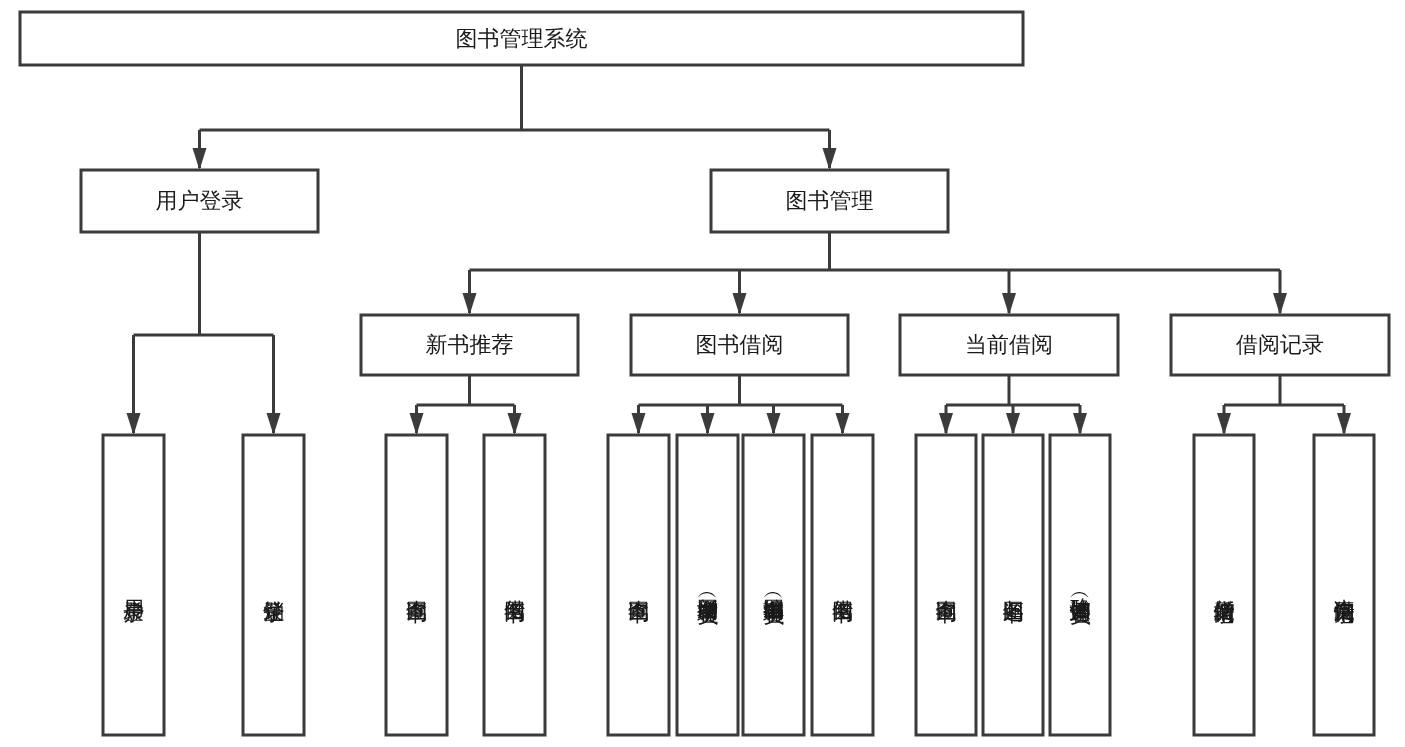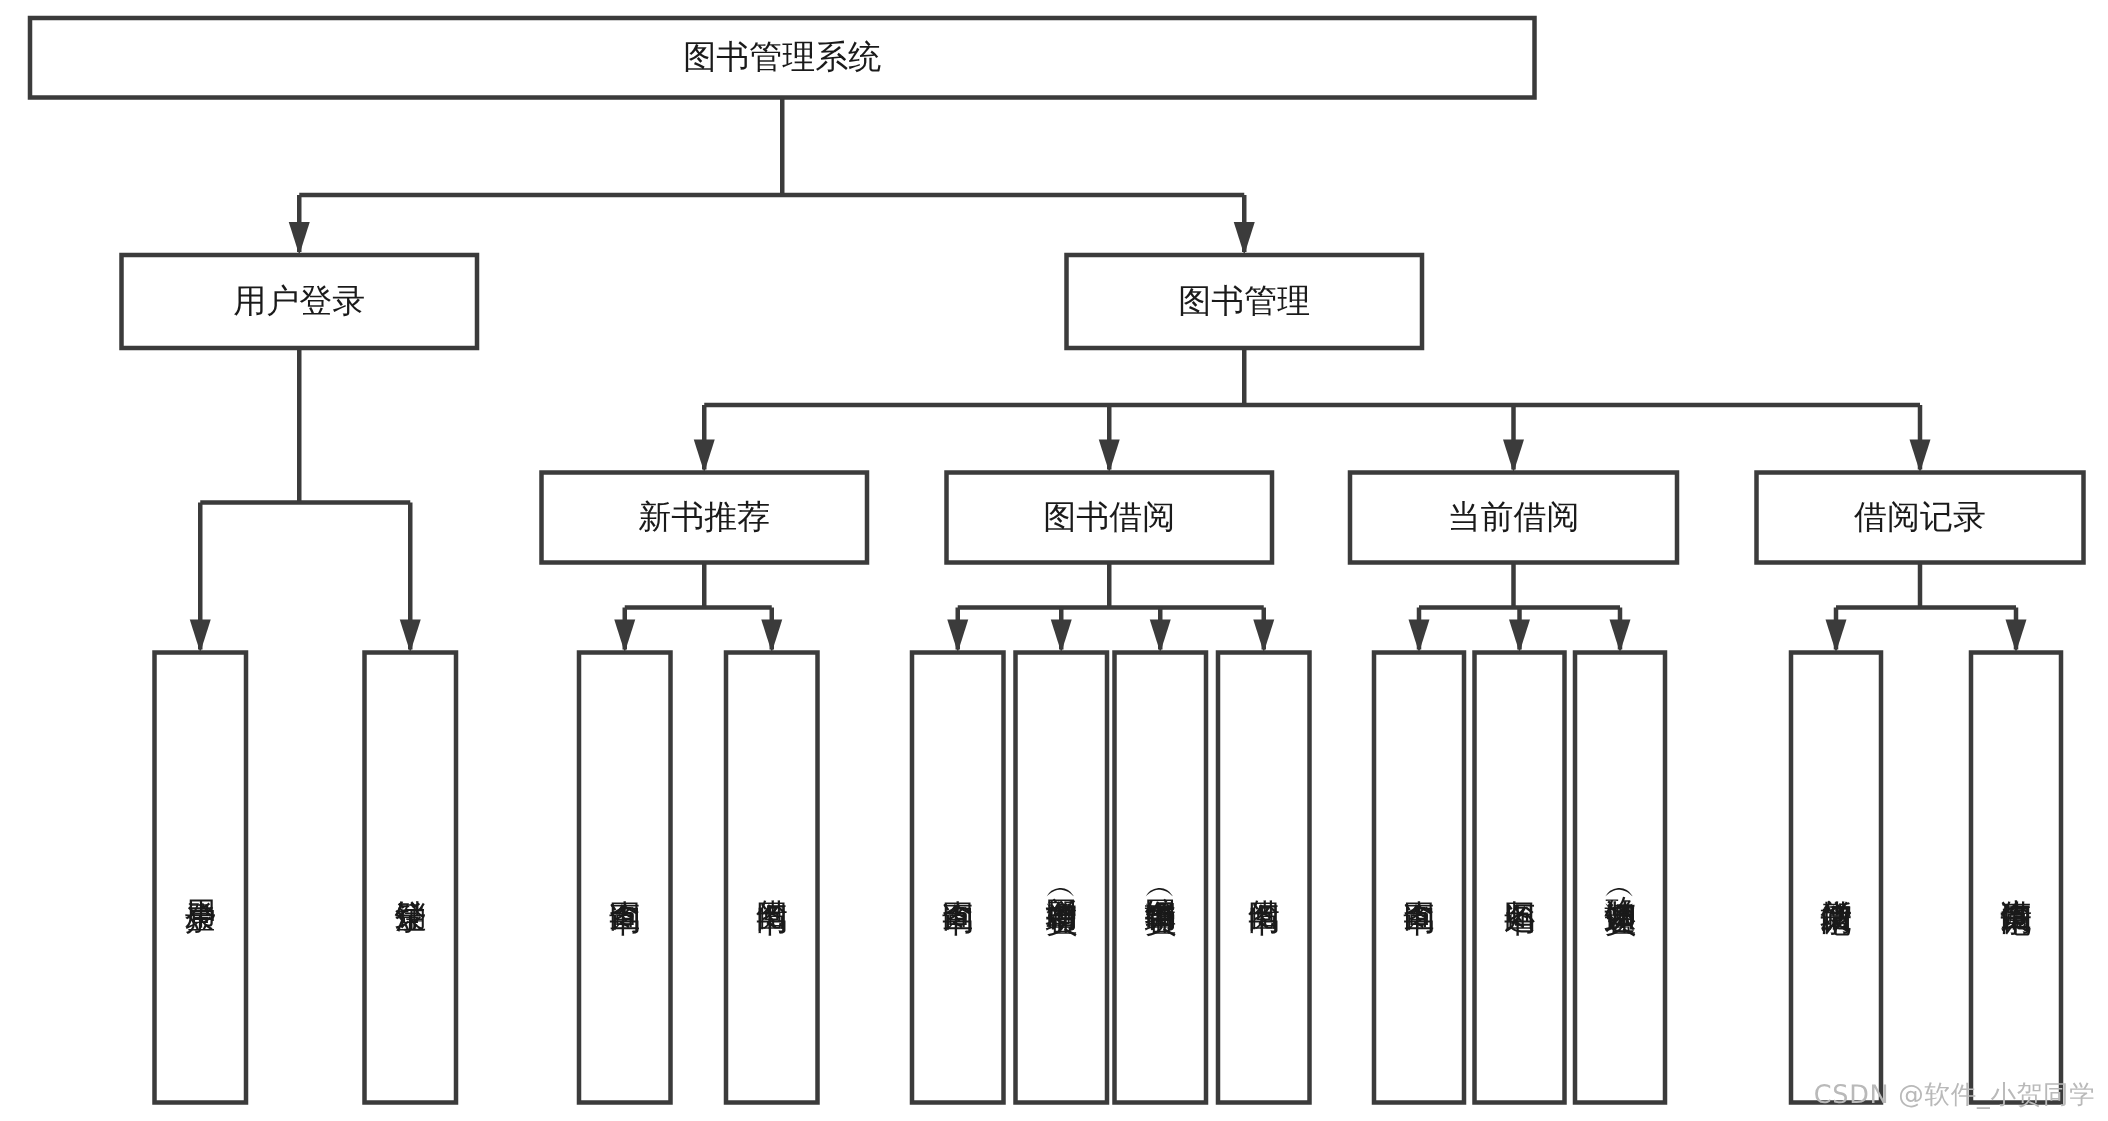--- a/index.html
+++ b/index.html
@@ -213,14 +213,13 @@
       <div class="label-vert" style="left: 608px; top: 435px; width: 61px; height: 300px;">查询图书</div>
       <div class="label-vert" style="left: 677px; top: 435px; width: 61px; height: 300px;">新增图书（管理员）</div>
       <div class="label-vert" style="left: 743px; top: 435px; width: 61px; height: 300px;">编辑图书（管理员）</div>
       <div class="label-vert" style="left: 812px; top: 435px; width: 61px; height: 300px;">借阅图书</div>
       <div class="label-vert" style="left: 916px; top: 435px; width: 60px; height: 300px;">查询图书</div>
       <div class="label-vert" style="left: 983px; top: 435px; width: 60px; height: 300px;">归还图书</div>
       <div class="label-vert" style="left: 1050px; top: 435px; width: 60px; height: 300px;">确认归还（管理员）</div>
       <div class="label-vert" style="left: 1194px; top: 435px; width: 60px; height: 300px;">新增借阅记录</div>
       <div class="label-vert" style="left: 1314px; top: 435px; width: 60px; height: 300px;">查询借阅记录</div>
     </div>
-  <div class="watermark">CSDN @软件_小贺同学</div>
 </div>
 
 </body></html>

